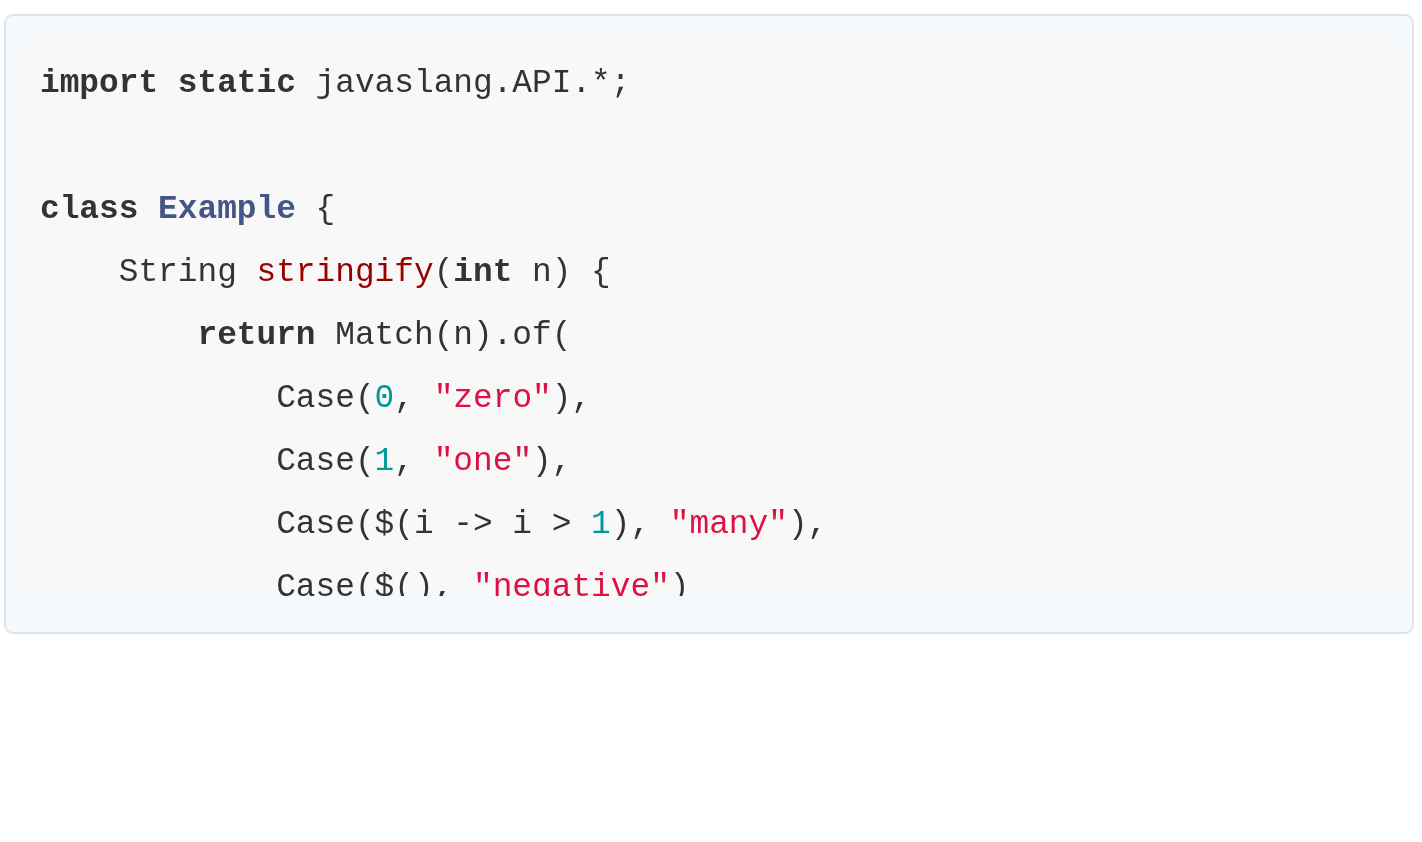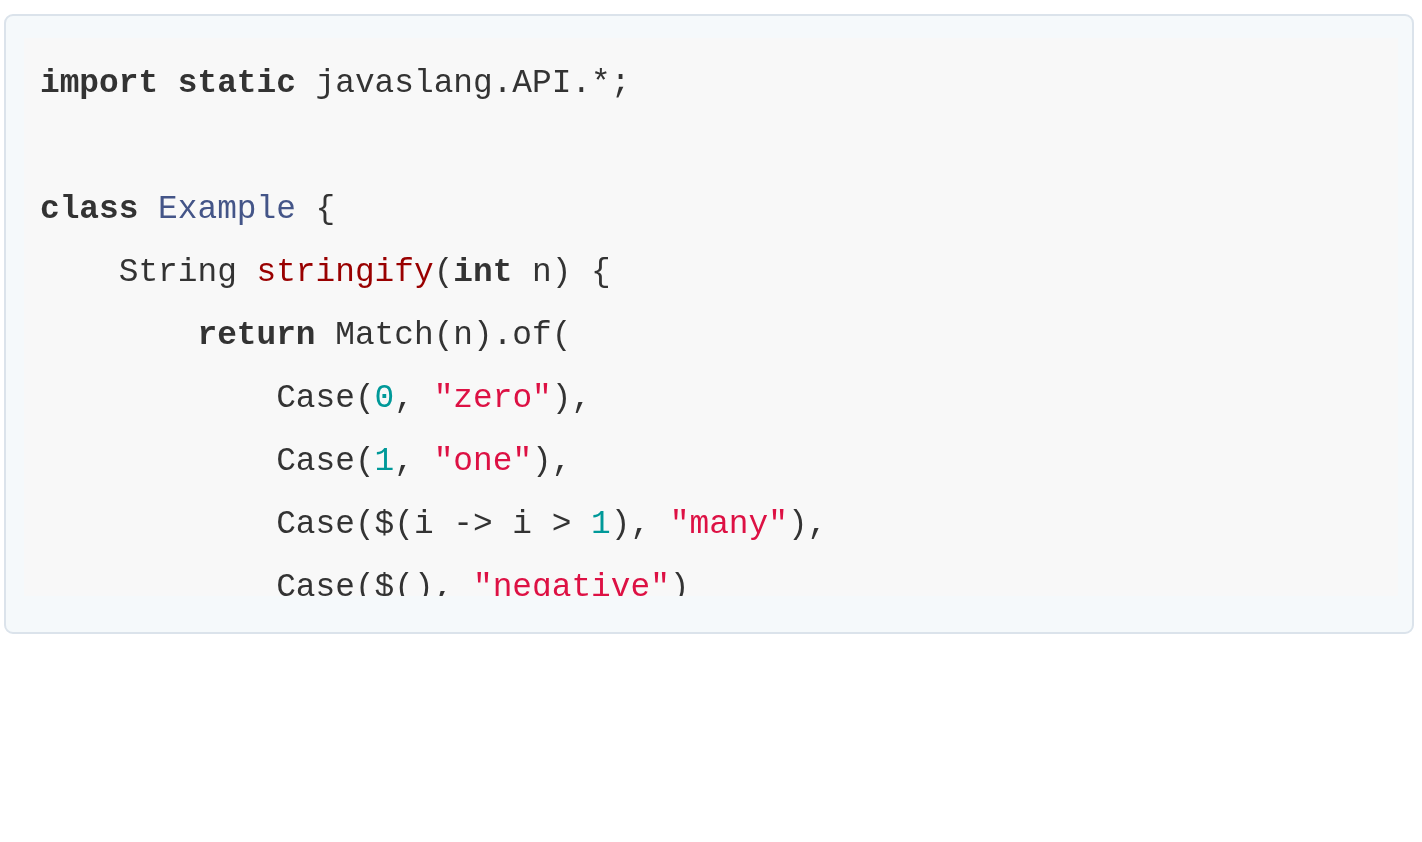--- a/index.html
+++ b/index.html
@@ -35,21 +35,21 @@
     line-height: 63px;
     color: var(--c-plain, #333333);
     white-space: pre;
     overflow: hidden;
   }
   .code-line {
     height: 63px;
   }
   .tok-plain        { color: var(--c-plain, #333333); }
   .tok-keyword      { color: var(--c-keyword, #333333); font-weight: bold; }
-  .tok-class_name   { color: var(--c-class_name, #445588); font-weight: normal; }
+  .tok-class_name   { color: var(--c-class_name, #445588); font-weight: bold; }
   .tok-function_name{ color: var(--c-function_name, #990000); font-weight: normal; }
   .tok-number       { color: var(--c-number, #009999); }
   .tok-string       { color: var(--c-string, #dd1144); }
 </style>
 </head>
 <body>
 
 <div class="code-card">
   <pre class="code-pre"><div class="code-line"><span class="tok-keyword">import</span><span class="tok-plain"> </span><span class="tok-keyword">static</span><span class="tok-plain"> javaslang.API.*;</span></div><div class="code-line">&nbsp;</div><div class="code-line"><span class="tok-keyword">class</span><span class="tok-plain"> </span><span class="tok-class_name">Example</span><span class="tok-plain"> {</span></div><div class="code-line"><span class="tok-plain">    String </span><span class="tok-function_name">stringify</span><span class="tok-plain">(</span><span class="tok-keyword">int</span><span class="tok-plain"> n) {</span></div><div class="code-line"><span class="tok-plain">        </span><span class="tok-keyword">return</span><span class="tok-plain"> Match(n).of(</span></div><div class="code-line"><span class="tok-plain">            Case(</span><span class="tok-number">0</span><span class="tok-plain">, </span><span class="tok-string">"zero"</span><span class="tok-plain">),</span></div><div class="code-line"><span class="tok-plain">            Case(</span><span class="tok-number">1</span><span class="tok-plain">, </span><span class="tok-string">"one"</span><span class="tok-plain">),</span></div><div class="code-line"><span class="tok-plain">            Case($(i -&gt; i &gt; </span><span class="tok-number">1</span><span class="tok-plain">), </span><span class="tok-string">"many"</span><span class="tok-plain">),</span></div><div class="code-line"><span class="tok-plain">            Case($(), </span><span class="tok-string">"negative"</span><span class="tok-plain">)</span></div><div class="code-line"><span class="tok-plain">        );</span></div><div class="code-line"><span class="tok-plain">    }</span></div><div class="code-line"><span class="tok-plain">}</span></div></pre>
 </div>

